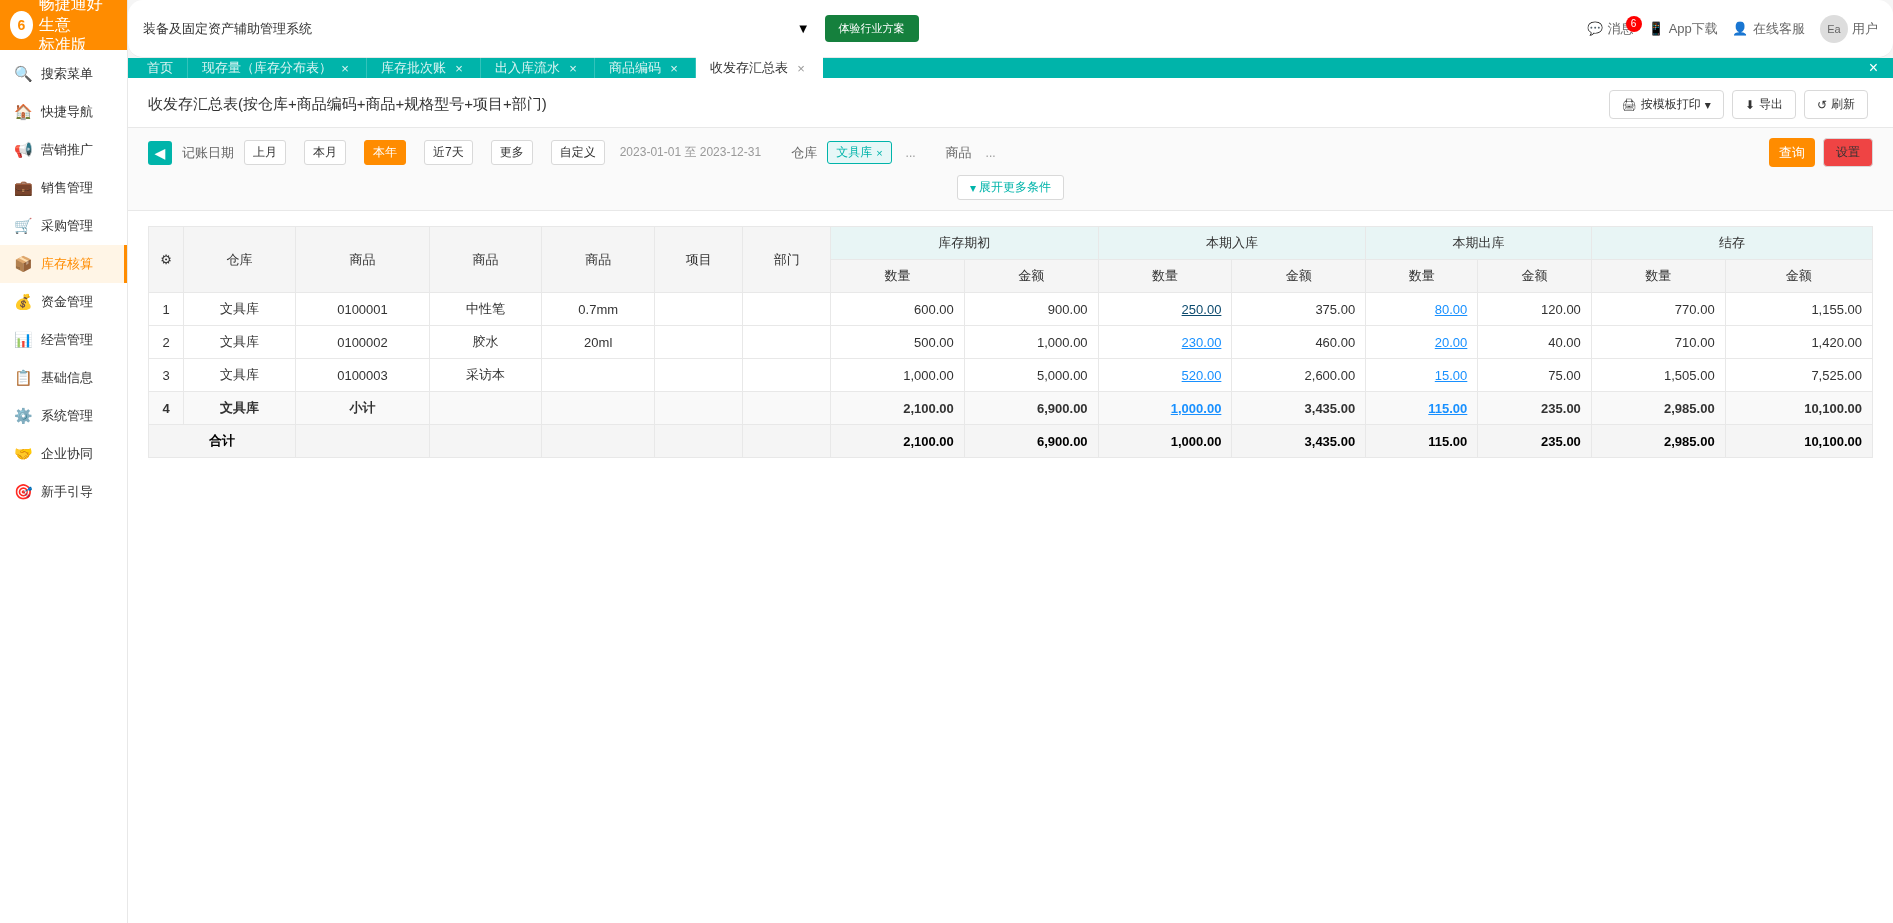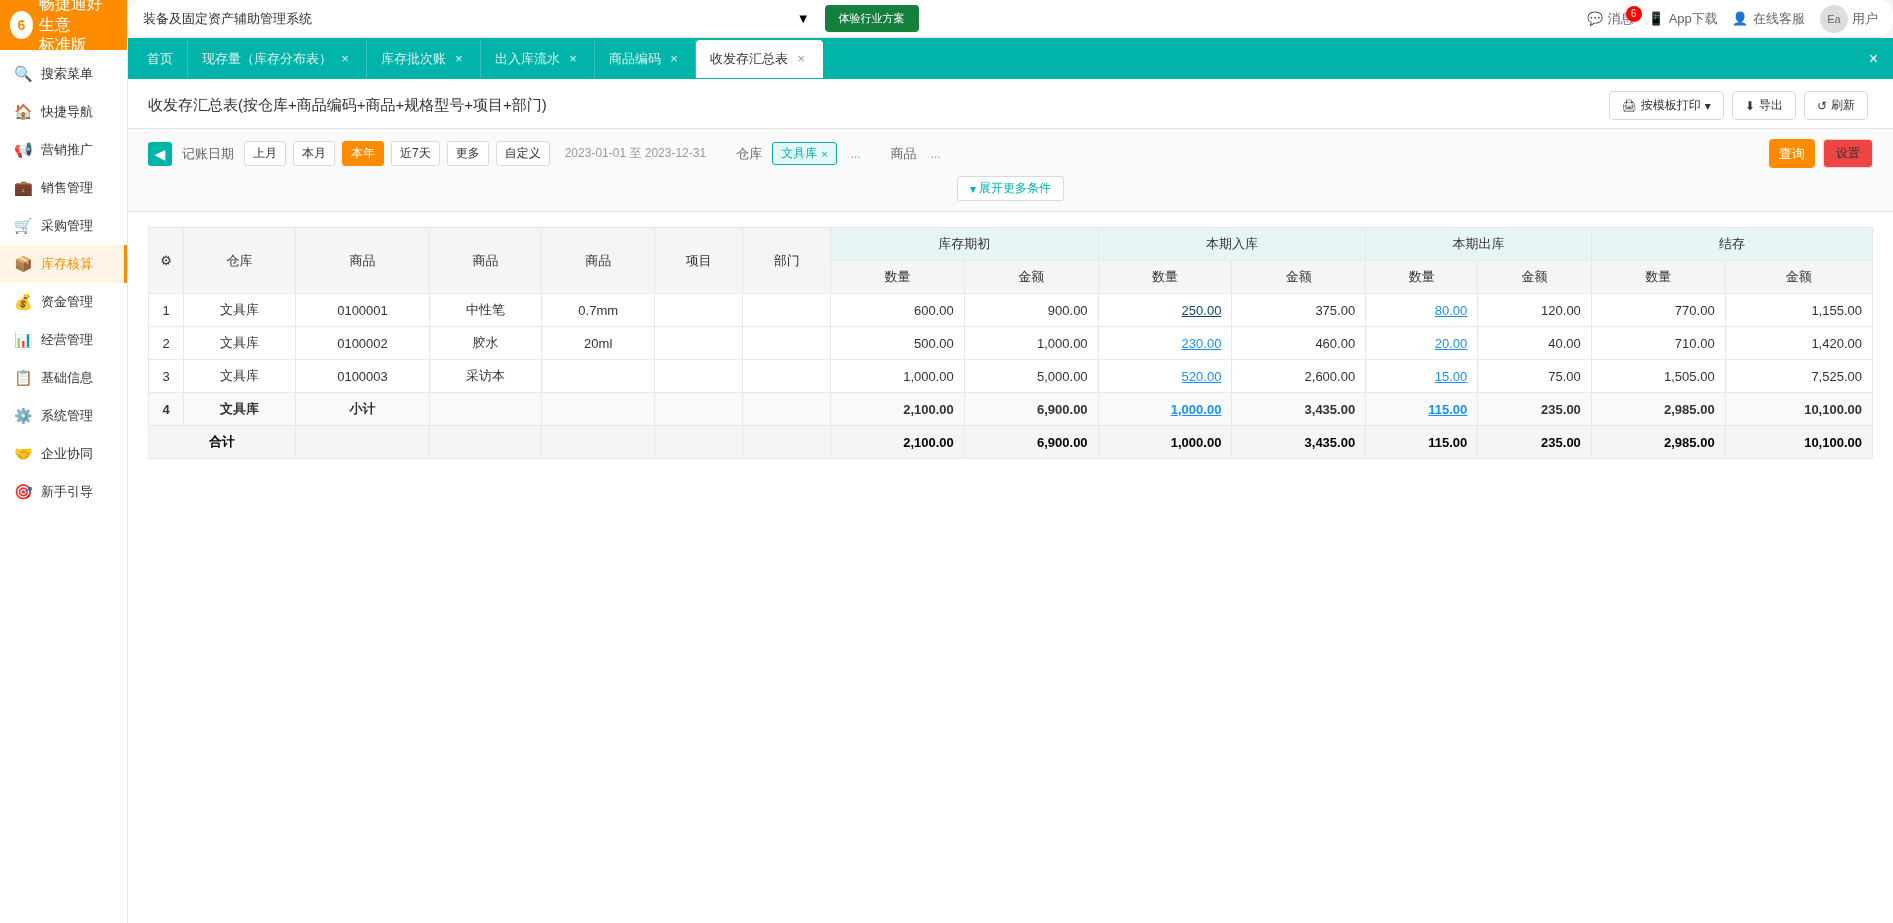--- a/index.html
+++ b/index.html
@@ -13,45 +13,45 @@
     .sidebar-logo-text { font-size: 16px; color: #fff; line-height: 1.3; }
     .sidebar-nav { flex: 1; padding: 5px 0; }
     .sidebar-item { display: flex; align-items: center; gap: 8px; padding: 10px 15px; cursor: pointer; color: #333; font-size: 13px; }
     .sidebar-item.active { background: #fff5e6; color: #ff8c00; border-right: 3px solid #ff8c00; }
     .sidebar-item-icon { width: 18px; height: 18px; display: flex; align-items: center; justify-content: center; font-size: 15px; flex-shrink: 0; }
 
     
     .main { flex: 1; display: flex; flex-direction: column; overflow: hidden; }
 
     
-    .topbar { height: 38px; background: #fff; border-bottom: 1px solid #e8e8e8; display: flex; align-items: center; padding: 0 15px; gap: 15px; border-radius: 15px; }
+    .topbar { height: 58px; background: #fff; border-bottom: 1px solid #e8e8e8; display: flex; align-items: center; padding: 0 15px; gap: 15px; border-radius: 15px; }
     .topbar-title { color: #333; font-size: 13px; flex: 1; }
     .topbar-dropdown { display: flex; align-items: center; gap: 4px; cursor: pointer; }
     .topbar-btn { background: #15803d; color: #fff; border: none; border-radius: 4px; padding: 6px 14px; cursor: pointer; font-size: 11px; }
     .topbar-actions { display: flex; align-items: center; gap: 15px; margin-left: auto; }
     .topbar-action { display: flex; align-items: center; gap: 4px; cursor: pointer; color: #666; font-size: 13px; }
     .user-avatar { width: 28px; height: 28px; background: #ddd; border-radius: 50%; display: flex; align-items: center; justify-content: center; font-size: 11px; color: #666; }
 
     
-    .tabbar { background: #00b4aa; display: flex; align-items: center; height: 41px; padding: 0 5px; }
+    .tabbar { background: #00b4aa; display: flex; align-items: center; height: 20px; padding: 0 5px; }
     .tab { display: flex; align-items: center; gap: 6px; padding: 0 14px; height: 38px; color: rgba(255,255,255,0.85); cursor: pointer; font-size: 13px; border-right: 1px solid rgba(255,255,255,0.2); }
     .tab:first-child { border-left: none; }
     .tab.active { background: #fff; color: #333; border-radius: 4px 4px 0 0; }
     .tab-close-btn { width: 14px; height: 14px; display: flex; align-items: center; justify-content: center; border-radius: 50%; }
     .tabbar-spacer { flex: 1; }
     .tabbar-close { color: #fff; padding: 0 10px; cursor: pointer; font-size: 16px; }
 
     
     .page-content { flex: 1; background: #fff; padding: 0; overflow: auto; }
     .page-header { padding: 12px 20px 8px; border-bottom: 1px solid #e8e8e8; }
     .page-title { font-size: 15px; color: #333; font-weight: normal; }
     .btn-outline { border: 1px solid #d9d9d9; background: #fff; color: #333; border-radius: 4px; padding: 5px 12px; cursor: pointer; font-size: 12px; display: flex; align-items: center; gap: 4px; }
     .filter-toggle { width: 24px; height: 24px; background: #00b4aa; color: #fff; border: none; border-radius: 3px; cursor: pointer; display: flex; align-items: center; justify-content: center; font-size: 14px; flex-shrink: 0; }
     .filter-label { color: #666; font-size: 13px; white-space: nowrap; }
-    .filter-date-btns { display: flex; align-items: center; gap: 7px; }
+    .filter-date-btns { display: flex; align-items: center; gap: 18px; }
     .date-btn { border: 1px solid #d9d9d9; background: #fff; border-radius: 3px; padding: 3px 8px; cursor: pointer; font-size: 12px; color: #333; }
     .date-btn.active { background: #ff8c00; color: #fff; border-color: #ff8c00; }
     .date-range { font-size: 12px; color: #999; margin-left: 5px; }
     .warehouse-tag { background: #e6f7f7; border: 1px solid #00b4aa; border-radius: 3px; padding: 2px 8px; font-size: 12px; color: #00b4aa; display: flex; align-items: center; gap: 4px; }
     .tag-close { cursor: pointer; color: #00b4aa; font-size: 11px; }
     .filter-more { color: #999; font-size: 12px; cursor: pointer; margin-left: 4px; }
     .query-btn { background: #ff8c00; color: #fff; border: none; border-radius: 4px; padding: 5px 10px; cursor: pointer; font-size: 13px; }
     .settings-btn { border: 1px solid #d9d9d9; background: #ef4444; color: #333; border-radius: 4px; padding: 5px 12px; cursor: pointer; font-size: 12px; }
     .expand-btn { color: #00b4aa; cursor: pointer; font-size: 12px; display: flex; align-items: center; gap: 3px; border: 1px solid #d9d9d9; background: #fff; border-radius: 3px; padding: 3px 12px; }
 

